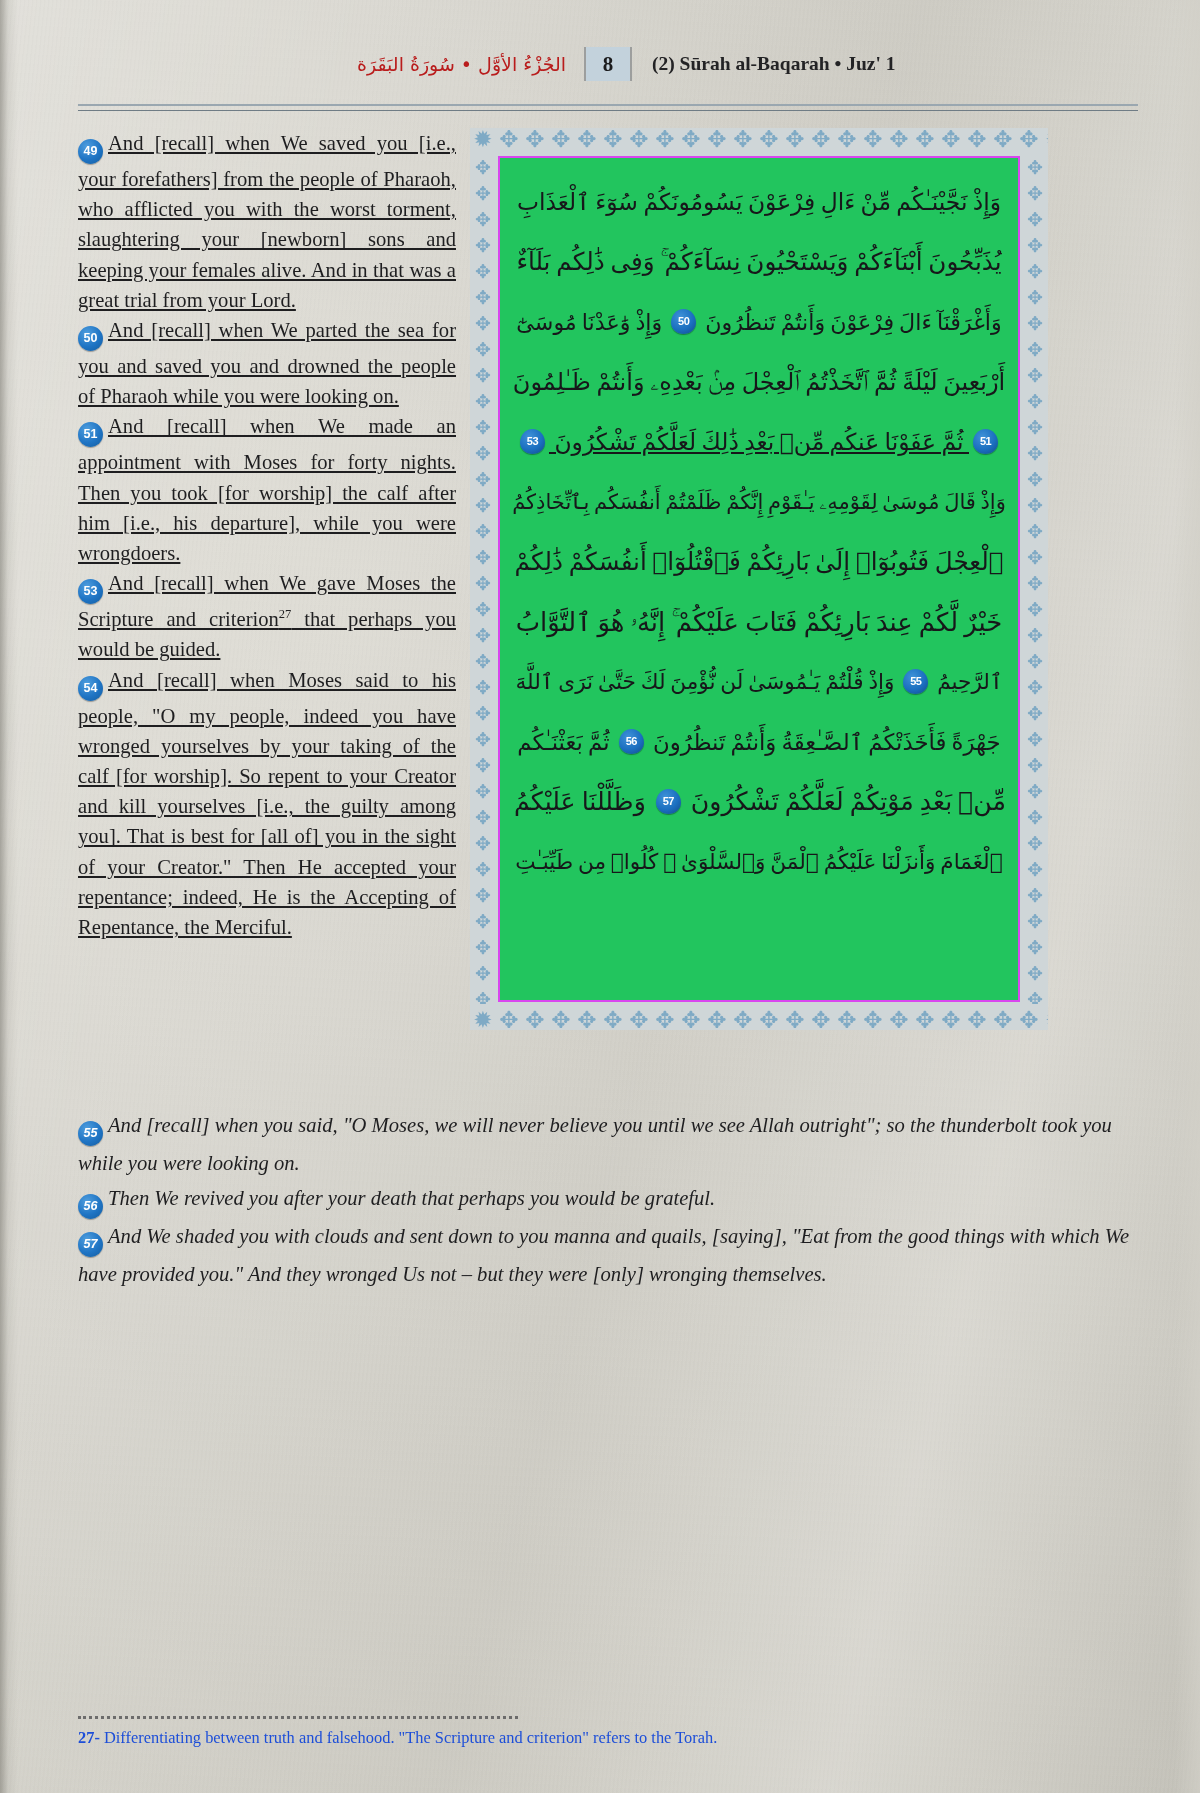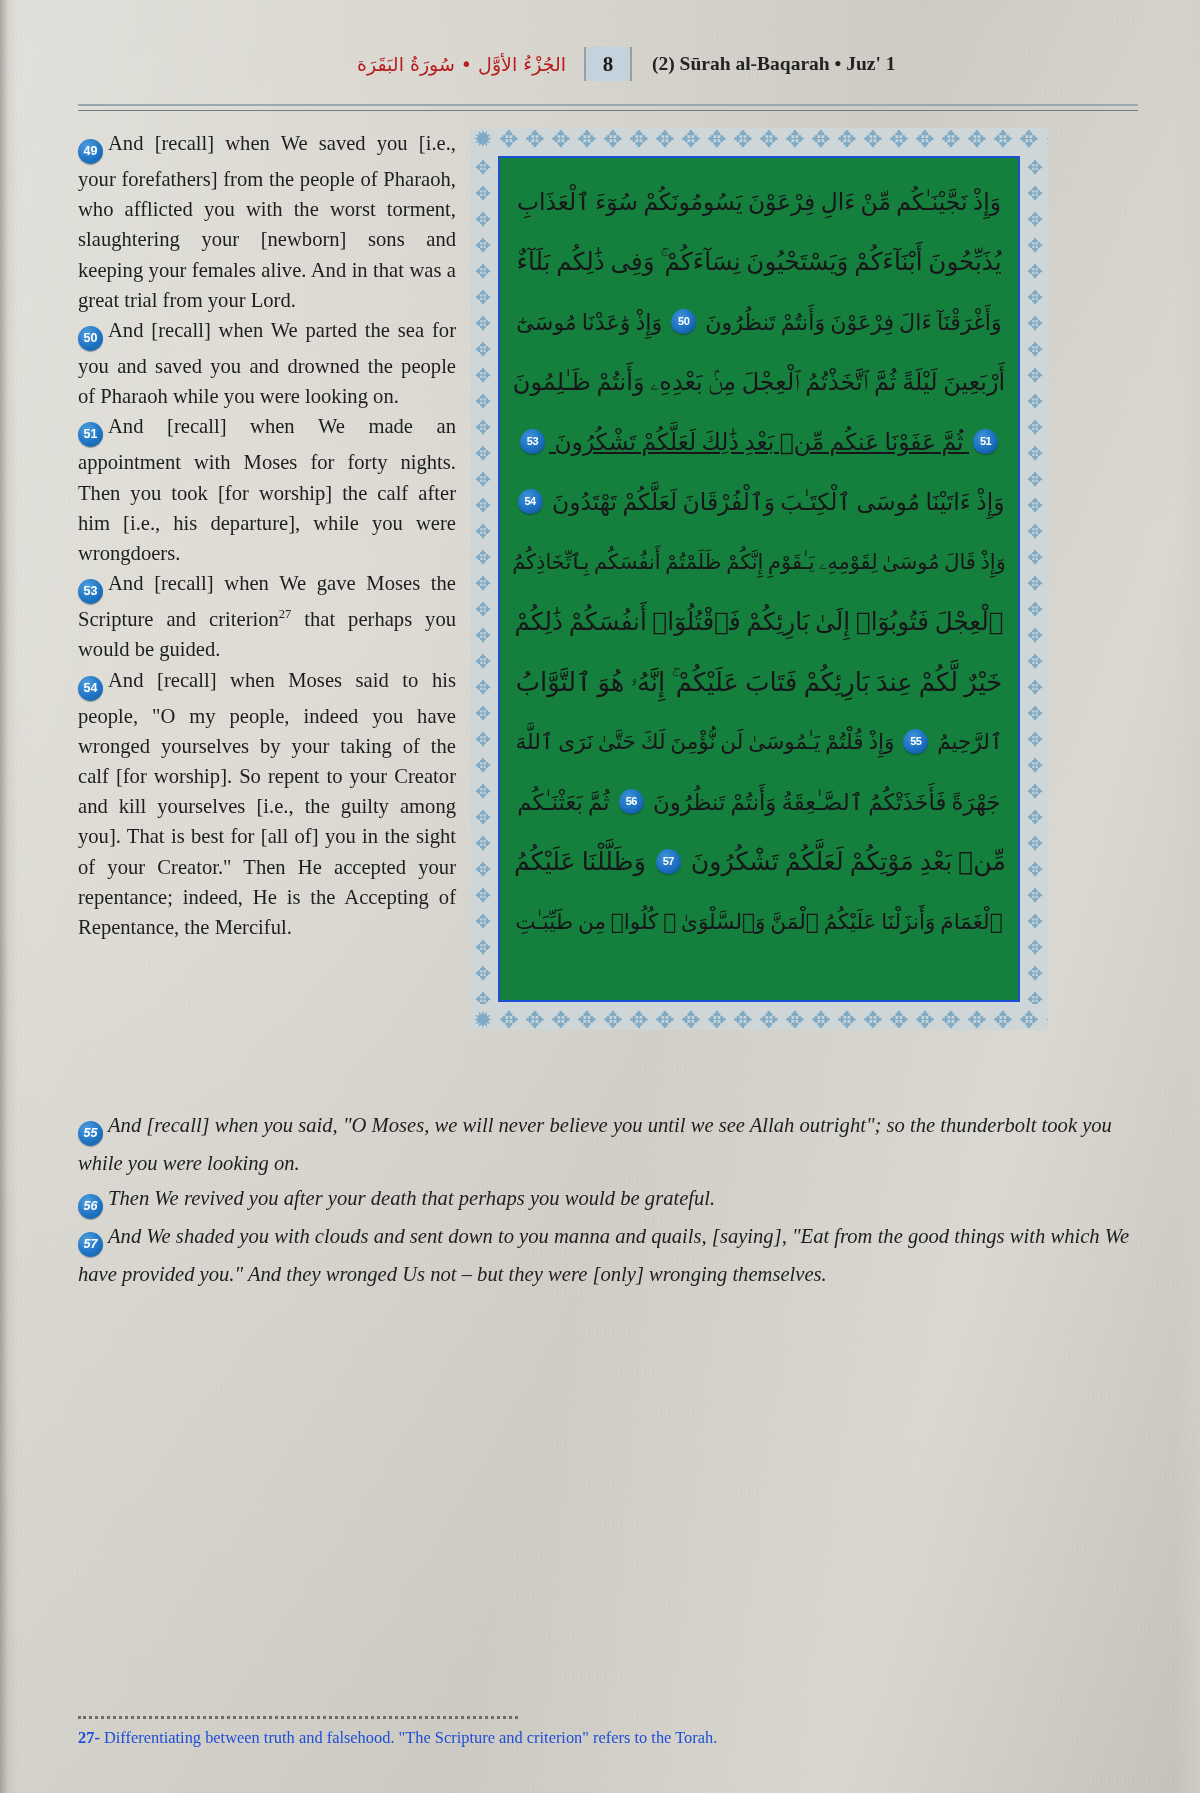--- a/index.html
+++ b/index.html
@@ -118,21 +118,21 @@
   .col-en {
     width: 378px;
     flex: 0 0 378px;
     font-size: 20.6px;
     line-height: 30.2px;
     color: #1e1e20;
     text-align: justify;
     text-justify: inter-word;
     hyphens: none;
   }
-  .col-en p { margin: 0; }
+  .col-en p { margin: 0; text-decoration: underline; }
 
   
   .arabic-panel {
     position: relative;
     margin-left: 14px;
     width: 578px;
     height: 902px;
     box-sizing: border-box;
     background: #cfd6d8;
     padding: 26px 8px 26px 8px;
@@ -169,22 +169,22 @@
     opacity: .95;
   }
   .orn-top span, .orn-bottom span { width: 26px; }
   .orn-left span, .orn-right span { height: 26px; line-height: 26px; }
   .orn-bottom span { transform: scaleY(-1); }
   .orn-right span { transform: scaleX(-1); }
 
   .arabic-inner {
     position: absolute;
     left: 28px; right: 28px; top: 28px; bottom: 28px;
-    border: 2px solid #1d4ed8;
-    background: #15803d;
+    border: 2px solid #d946ef;
+    background: #22c55e;
     box-sizing: border-box;
     padding: 14px 12px 10px 12px;
     overflow: hidden;
   }
   .arabic-text {
     direction: rtl;
     text-align: center;
     font-family: "DejaVu Sans", sans-serif;
     font-size: 27px;
     line-height: 60px;
@@ -435,21 +435,20 @@
             <span>✥</span>
           </div>
 
         <div class="arabic-inner">
           <div class="arabic-text">
               <span class="aline" style="font-size: 23.4px;">وَإِذْ نَجَّيْنَـٰكُم مِّنْ ءَالِ فِرْعَوْنَ يَسُومُونَكُمْ سُوٓءَ ٱلْعَذَابِ</span>
               <span class="aline" style="font-size: 24.6px;">يُذَبِّحُونَ أَبْنَآءَكُمْ وَيَسْتَحْيُونَ نِسَآءَكُمْ ۚ وَفِى ذَٰلِكُم بَلَآءٌ</span>
               <span class="aline" style="font-size: 22.2px;">وَأَغْرَقْنَآ ءَالَ فِرْعَوْنَ وَأَنتُمْ تَنظُرُونَ <span class="ayah-mark">50</span> وَإِذْ وَٰعَدْنَا مُوسَىٰٓ</span>
               <span class="aline" style="font-size: 24px;">أَرْبَعِينَ لَيْلَةً ثُمَّ ٱتَّخَذْتُمُ ٱلْعِجْلَ مِنۢ بَعْدِهِۦ وَأَنتُمْ ظَـٰلِمُونَ</span>
               <span class="aline" style="font-size: 23.4px; text-decoration: underline;"><span class="ayah-mark">51</span> ثُمَّ عَفَوْنَا عَنكُم مِّنۢ بَعْدِ ذَٰلِكَ لَعَلَّكُمْ تَشْكُرُونَ <span class="ayah-mark">53</span></span>
-              <span class="aline" style="font-size: 23.4px;">وَإِذْ ءَاتَيْنَا مُوسَى ٱلْكِتَـٰبَ وَٱلْفُرْقَانَ لَعَلَّكُمْ تَهْتَدُونَ <span class="ayah-mark">54</span></span>
               <span class="aline" style="font-size: 21px;">وَإِذْ قَالَ مُوسَىٰ لِقَوْمِهِۦ يَـٰقَوْمِ إِنَّكُمْ ظَلَمْتُمْ أَنفُسَكُم بِٱتِّخَاذِكُمُ</span>
               <span class="aline" style="font-size: 24.6px;">ٱلْعِجْلَ فَتُوبُوٓا۟ إِلَىٰ بَارِئِكُمْ فَٱقْتُلُوٓا۟ أَنفُسَكُمْ ذَٰلِكُمْ</span>
               <span class="aline" style="font-size: 25.8px;">خَيْرٌ لَّكُمْ عِندَ بَارِئِكُمْ فَتَابَ عَلَيْكُمْ ۚ إِنَّهُۥ هُوَ ٱلتَّوَّابُ</span>
               <span class="aline" style="font-size: 21.6px;">ٱلرَّحِيمُ <span class="ayah-mark">55</span> وَإِذْ قُلْتُمْ يَـٰمُوسَىٰ لَن نُّؤْمِنَ لَكَ حَتَّىٰ نَرَى ٱللَّهَ</span>
               <span class="aline" style="font-size: 22.8px;">جَهْرَةً فَأَخَذَتْكُمُ ٱلصَّـٰعِقَةُ وَأَنتُمْ تَنظُرُونَ <span class="ayah-mark">56</span> ثُمَّ بَعَثْنَـٰكُم</span>
               <span class="aline" style="font-size: 25.2px; margin-left: 30px;">مِّنۢ بَعْدِ مَوْتِكُمْ لَعَلَّكُمْ تَشْكُرُونَ <span class="ayah-mark">57</span> وَظَلَّلْنَا عَلَيْكُمُ</span>
               <span class="aline" style="font-size: 21.6px;">ٱلْغَمَامَ وَأَنزَلْنَا عَلَيْكُمُ ٱلْمَنَّ وَٱلسَّلْوَىٰ ۖ كُلُوا۟ مِن طَيِّبَـٰتِ</span>
             </div>
         </div>
       </div>

